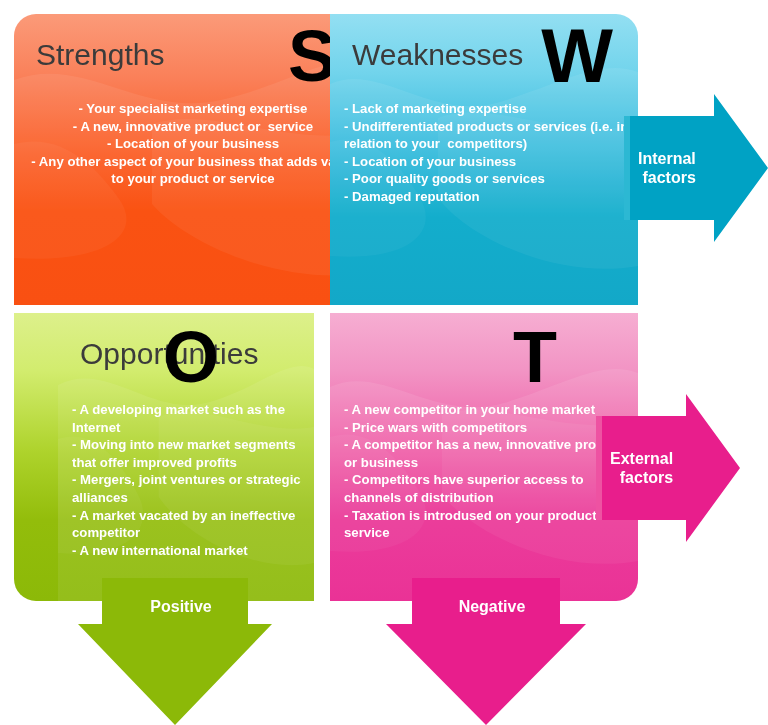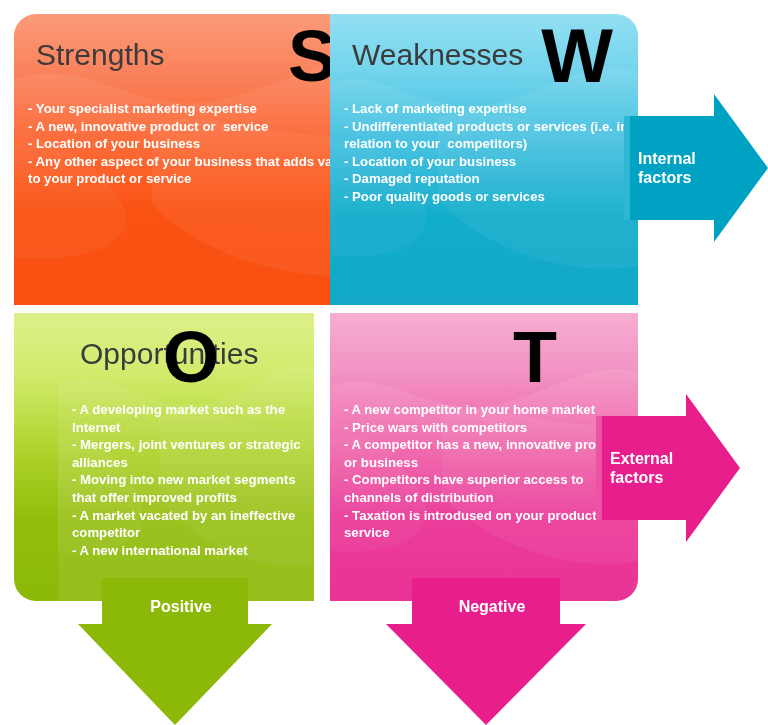--- a/index.html
+++ b/index.html
@@ -37,20 +37,21 @@
     left: 0; top: 0;
     width: 100%; height: 100%;
     pointer-events: none;
   }
 
   #quad-strengths {
     left: 14px;  top: 14px;
     width: 345px; height: 291px;
     border-top-left-radius: 22px;
     background: linear-gradient(180deg, #fb9a79 0%, #fa8059 22%, #fb5c23 48%, #fa4500 68%, #f94300 100%);
+    text-align: center;
   }
   #quad-weaknesses {
     left: 330px; top: 14px;
     width: 308px; height: 291px;
     border-top-right-radius: 22px;
     background: linear-gradient(180deg, #93dff2 0%, #72d4ec 20%, #35bbdd 46%, #00a7c8 70%, #00a2c4 100%);
   }
   #quad-opportunities {
     left: 14px;  top: 313px;
     width: 300px; height: 288px;
@@ -115,21 +116,21 @@
   .side-arrow .side-label {
     position: absolute;
     left: 14px;
     top: 50%;
     transform: translateY(-50%);
     color: #ffffff;
     font-size: 16px;
     font-weight: bold;
     line-height: 19px;
     white-space: pre-line;
-    text-align: left;
+    text-align: right;
   }
   #arrow-internal { left: 624px; top: 94px;  width: 144px; height: 148px; }
   #arrow-external { left: 596px; top: 394px; width: 144px; height: 148px; text-decoration: underline; }
 
   
   .down-arrow {
     position: absolute;
   }
   .down-arrow svg { display: block; }
   .down-arrow .down-label {
@@ -177,39 +178,39 @@
         <path d="M0,70 C50,48 100,108 170,88 C230,70 270,44 308,58 L308,291 L0,291 Z" fill="#ffffff" opacity="0.075"></path>
         <path d="M108,104 C160,84 220,124 308,112 L308,252 C230,266 140,226 108,184 Z" fill="#ffffff" opacity="0.05"></path>
         <path d="M0,128 C38,116 70,148 90,184 C110,218 78,248 0,242 Z" fill="#ffffff" opacity="0.04"></path>
       </svg>
       <div class="quad-title">Weaknesses</div>
       <div class="quad-letter">W</div>
       <div class="quad-list">
         <div class="bullet-line">- Lack of marketing expertise</div>
         <div class="bullet-line">- Undifferentiated products or services (i.e. in relation to your  competitors)</div>
         <div class="bullet-line">- Location of your business</div>
+        <div class="bullet-line">- Poor quality goods or services</div>
         <div class="bullet-line">- Damaged reputation</div>
-        <div class="bullet-line">- Poor quality goods or services</div>
       </div>
     </div>
   </div>
 
   <div class="quad" id="quad-opportunities">
     <div class="quad-inner">
       <svg class="quad-waves" viewBox="0 0 300 288" preserveAspectRatio="none">
         <path d="M0,72 C60,46 112,108 182,88 C240,72 272,44 300,56 L300,288 L0,288 Z" fill="#ffffff" opacity="0.08"></path>
         <path d="M118,104 C170,86 232,124 300,114 L300,250 C232,262 150,224 118,184 Z" fill="#ffffff" opacity="0.05"></path>
         <path d="M0,126 C40,114 72,146 94,182 C114,216 82,246 0,240 Z" fill="#ffffff" opacity="0.045"></path>
       </svg>
       <div class="quad-title">Opportunities</div>
       <div class="quad-letter">O</div>
       <div class="quad-list">
         <div class="bullet-line">- A developing market such as the Internet</div>
+        <div class="bullet-line">- Moving into new market segments that offer improved profits</div>
         <div class="bullet-line">- Mergers, joint ventures or strategic alliances</div>
-        <div class="bullet-line">- Moving into new market segments that offer improved profits</div>
         <div class="bullet-line">- A market vacated by an ineffective competitor</div>
         <div class="bullet-line">- A new international market</div>
       </div>
     </div>
   </div>
 
   <div class="quad" id="quad-threats">
     <div class="quad-inner">
       <svg class="quad-waves" viewBox="0 0 308 288" preserveAspectRatio="none">
         <path d="M0,74 C52,50 104,110 174,90 C234,72 272,46 308,60 L308,288 L0,288 Z" fill="#ffffff" opacity="0.09"></path>

